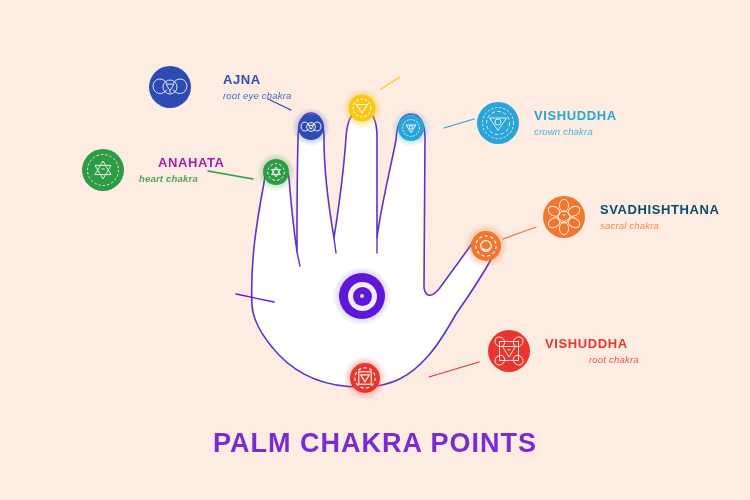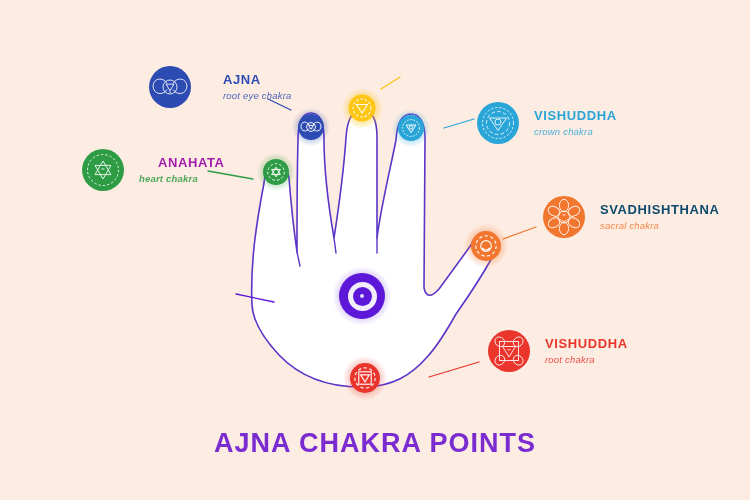--- a/index.html
+++ b/index.html
@@ -249,19 +249,19 @@
         <ellipse cy="-13" rx="4.5" ry="5.2" transform="rotate(135)"></ellipse>
         <ellipse cy="-13" rx="4.5" ry="5.2" transform="rotate(225)"></ellipse>
         <ellipse cy="-13" rx="4.5" ry="5.2" transform="rotate(315)"></ellipse>
         <rect x="-9.5" y="-9.5" width="19" height="19"></rect>
         <path d="M -6.5 -4.5 L 6.5 -4.5 L 0 6 Z"></path>
         <path d="M -1.5 -1.2 L 1.5 -1.2"></path>
       </g>
     </svg>
     <div class="texts">
       <div class="name" style="color: rgb(234, 53, 44);">VISHUDDHA</div>
-      <div class="sub" style="color: rgb(234, 53, 44);">root chakra</div>
-    </div>
-  </div>
-
-  <div class="title" style="color: rgb(123, 44, 209);">AJNA CHAKRA POINTS</div>
+      <div class="sub" style="color: rgb(234, 53, 44); margin-left: 44px;">root chakra</div>
+    </div>
+  </div>
+
+  <div class="title" style="color: rgb(123, 44, 209);">PALM CHAKRA POINTS</div>
 
 </div>
 
 </body></html>

